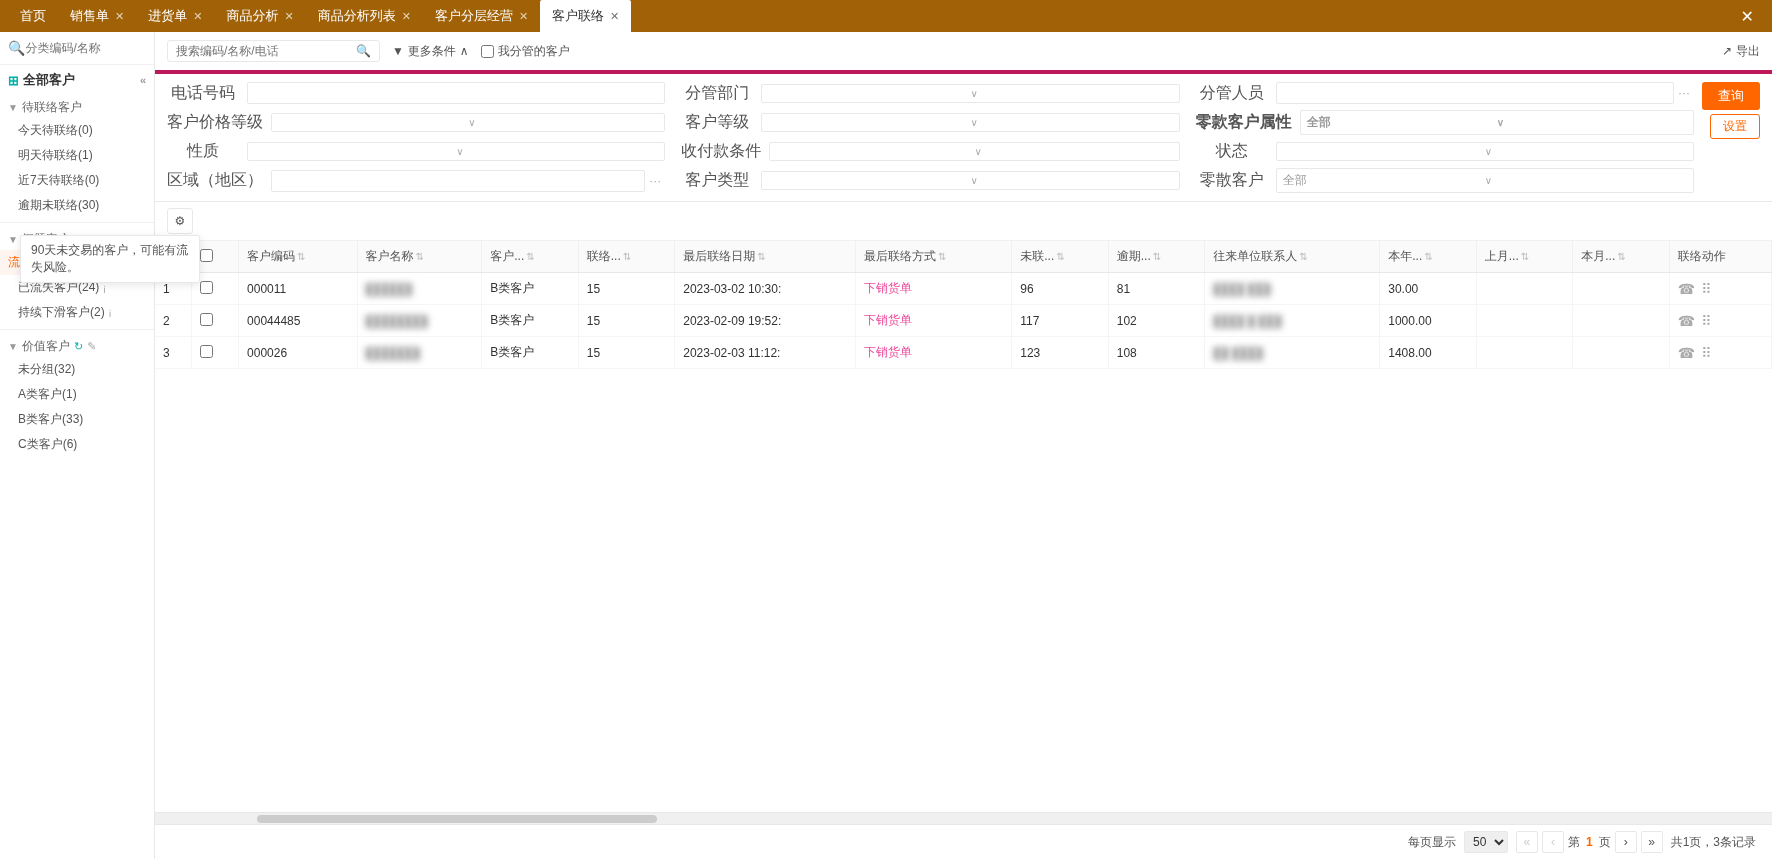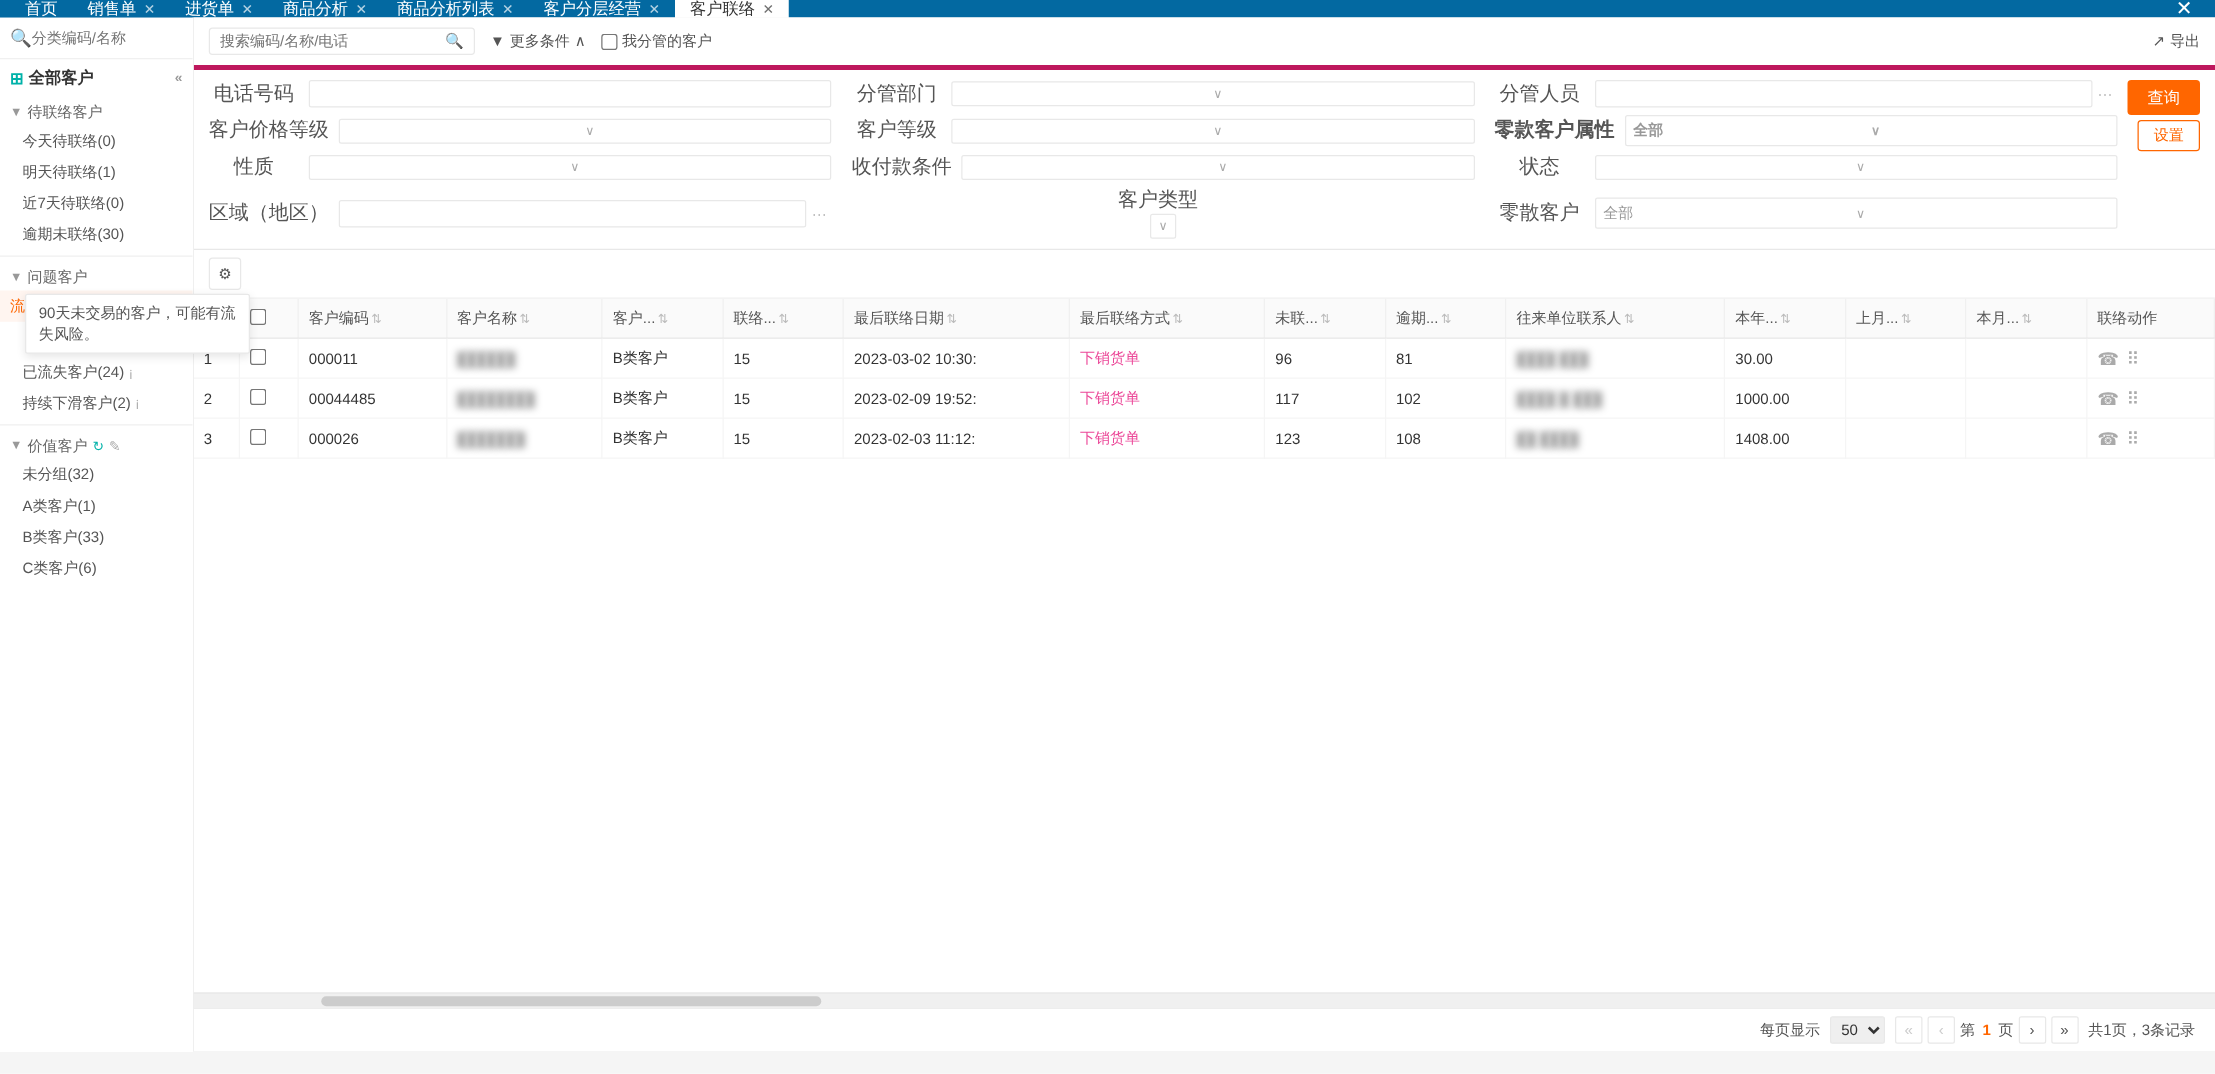--- a/index.html
+++ b/index.html
@@ -1,21 +1,21 @@
 <!DOCTYPE html>
 <html><head>
   <meta charset="utf-8">
   <style>
     * { box-sizing: border-box; margin: 0; padding: 0; }
     body { font-family: 'Microsoft YaHei', Arial, sans-serif; font-size: 12px; background: #f5f5f5; color: #333; overflow: hidden; height: 859px; }
 
     
     .top-nav {
-      background: #0369a1;
-      height: 14px;
+      background: #a16207;
+      height: 32px;
       display: flex;
       align-items: center;
       padding: 0 8px;
       color: white;
     }
     .top-nav .tab {
       display: flex;
       align-items: center;
       padding: 0 12px;
       height: 32px;
@@ -449,21 +449,21 @@
     </div>
 
     <div class="tooltip-box" style="top:235px; left:20px;">
       <span>90天未交易的客户，可能有流失风险。</span>
     </div>
 
     <div class="sidebar-item active" style="padding-left:8px; display:flex; align-items:center; gap:4px; color:#ff6600; background:#fff5f0;">
       <span>流失预警客户(3)</span>
       <span style="color:#ff6600; font-size:10px;">●</span>
     </div>
-    <div class="sidebar-item" style="display:flex;align-items:flex-end;gap:4px;margin-top:28px;">
+    <div class="sidebar-item" style="display:flex;align-items:flex-end;gap:4px;">
       <span>已流失客户(24)</span>
       <span style="color:#aaa; font-size:10px;">ℹ</span>
     </div>
     <div class="sidebar-item" style="display:flex;align-items:center;gap:4px;">
       <span>持续下滑客户(2)</span>
       <span style="color:#aaa; font-size:10px;">ℹ</span>
     </div>
 
     <div class="sidebar-divider"></div>
 
@@ -579,21 +579,21 @@
               </div>
             </div>
           </div>
 
           <div class="filter-row">
             <div class="filter-item">
               <span class="filter-label">区域（地区）</span>
               <input class="filter-input" type="text" style="flex: 1 1 0%;">
               <span class="filter-dots">···</span>
             </div>
-            <div class="filter-item" style="margin-left:16px;flex-direction:column;">
+            <div class="filter-item" style="margin-left:16px;">
               <span class="filter-label">客户类型</span>
               <div class="filter-select">
                 <span></span>
                 <span class="chevron">∨</span>
               </div>
             </div>
             <div class="filter-item" style="margin-left:16px;">
               <span class="filter-label">零散客户</span>
               <div class="filter-select">
                 <span>全部</span>

